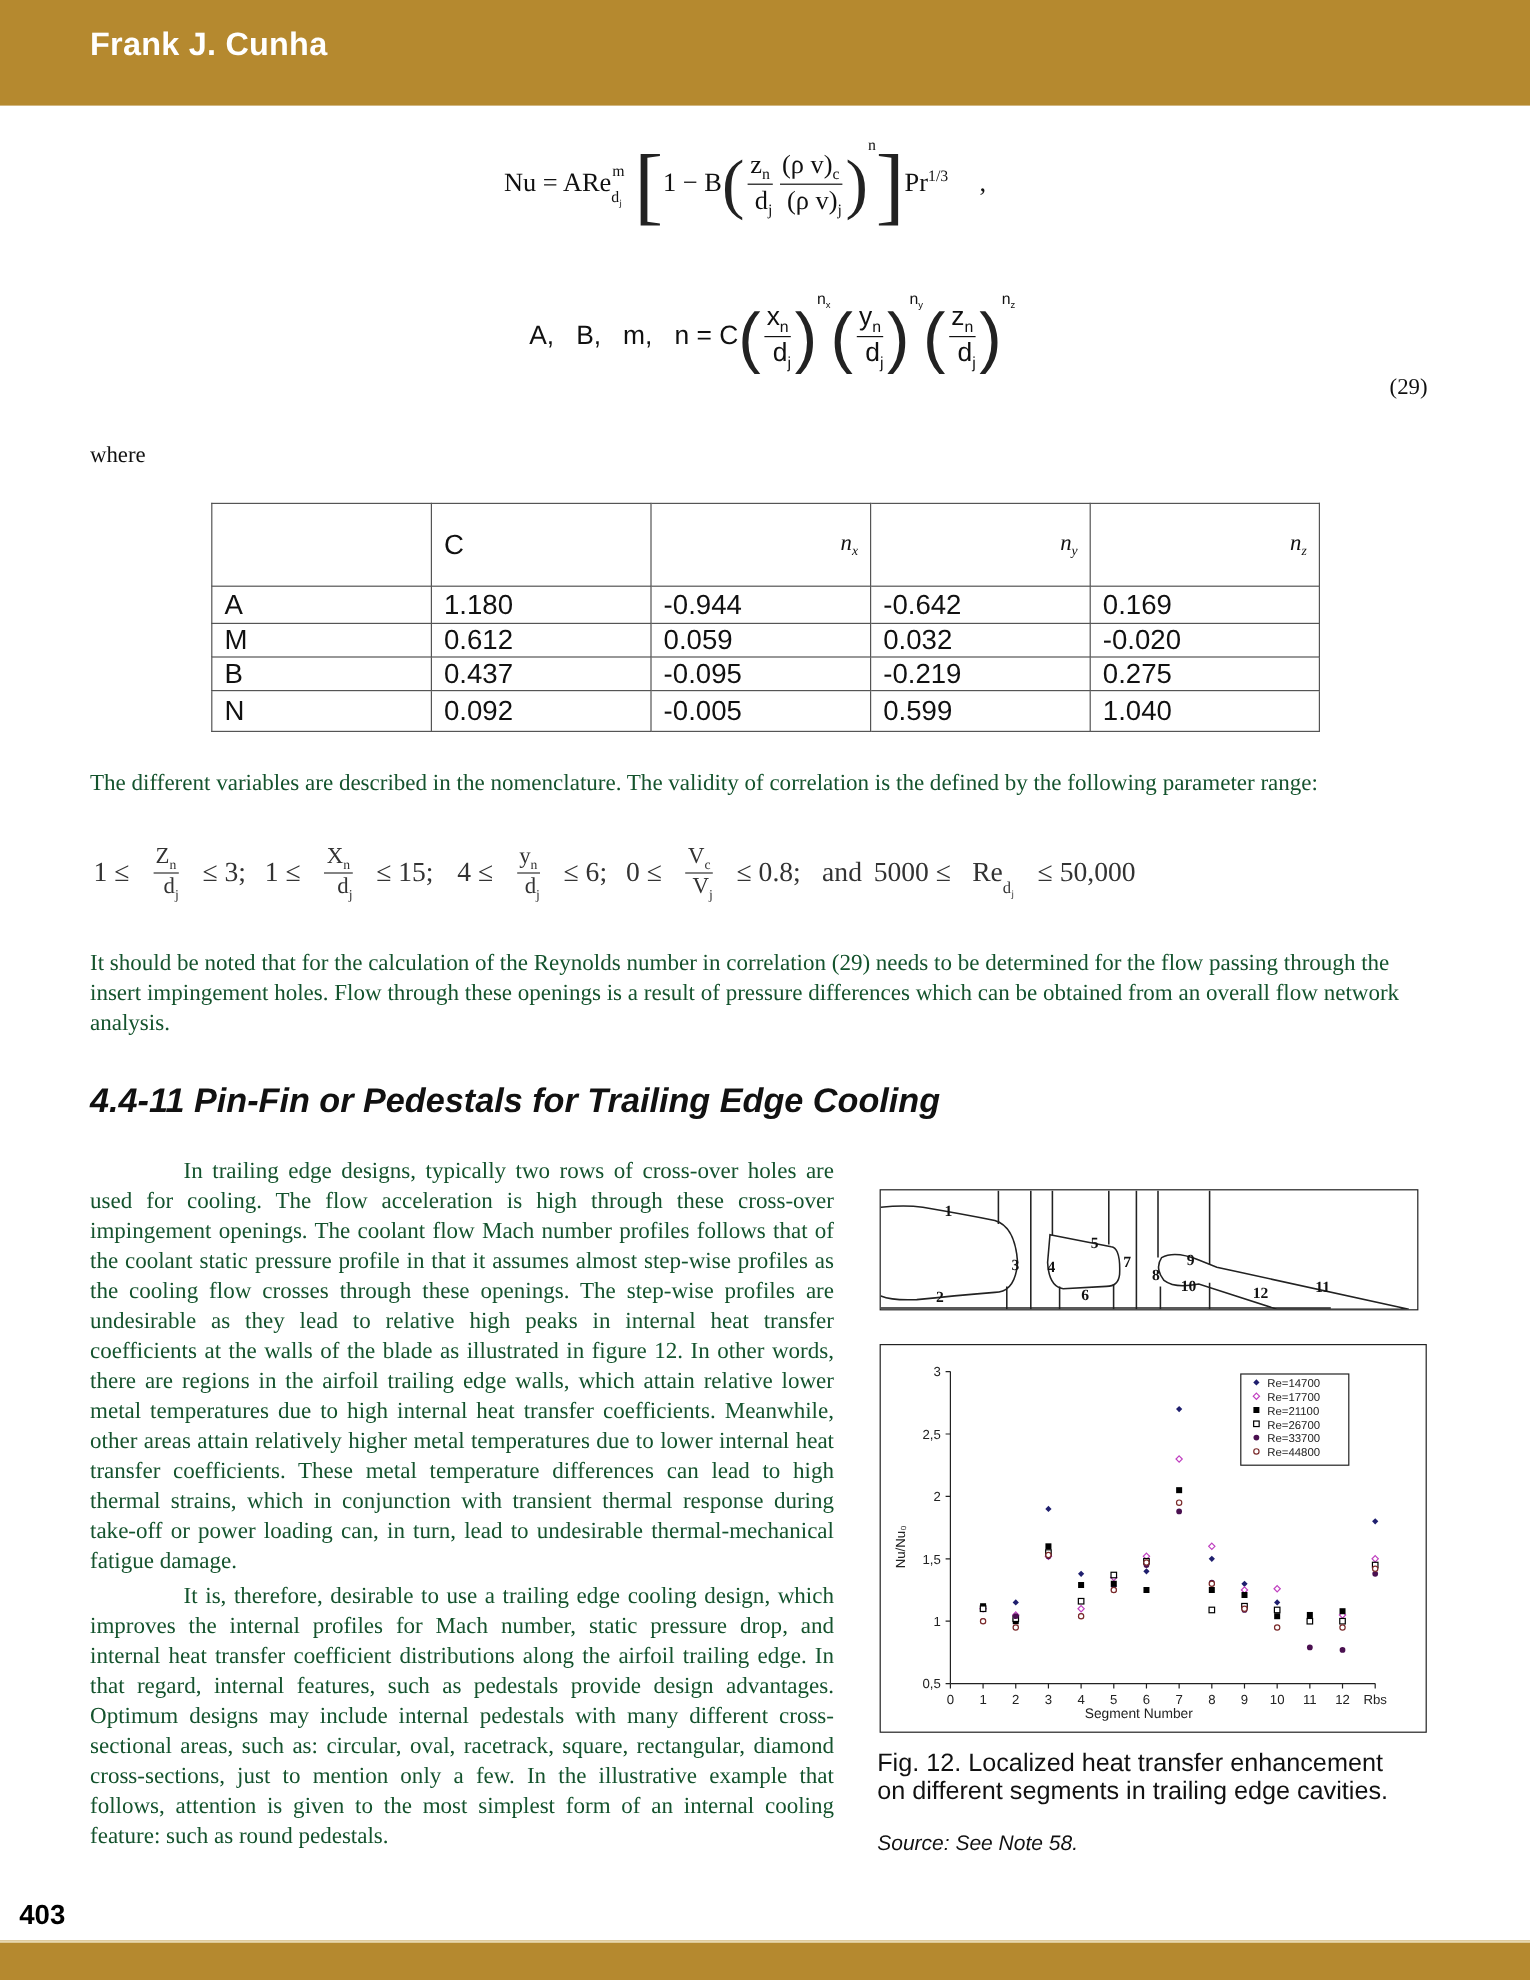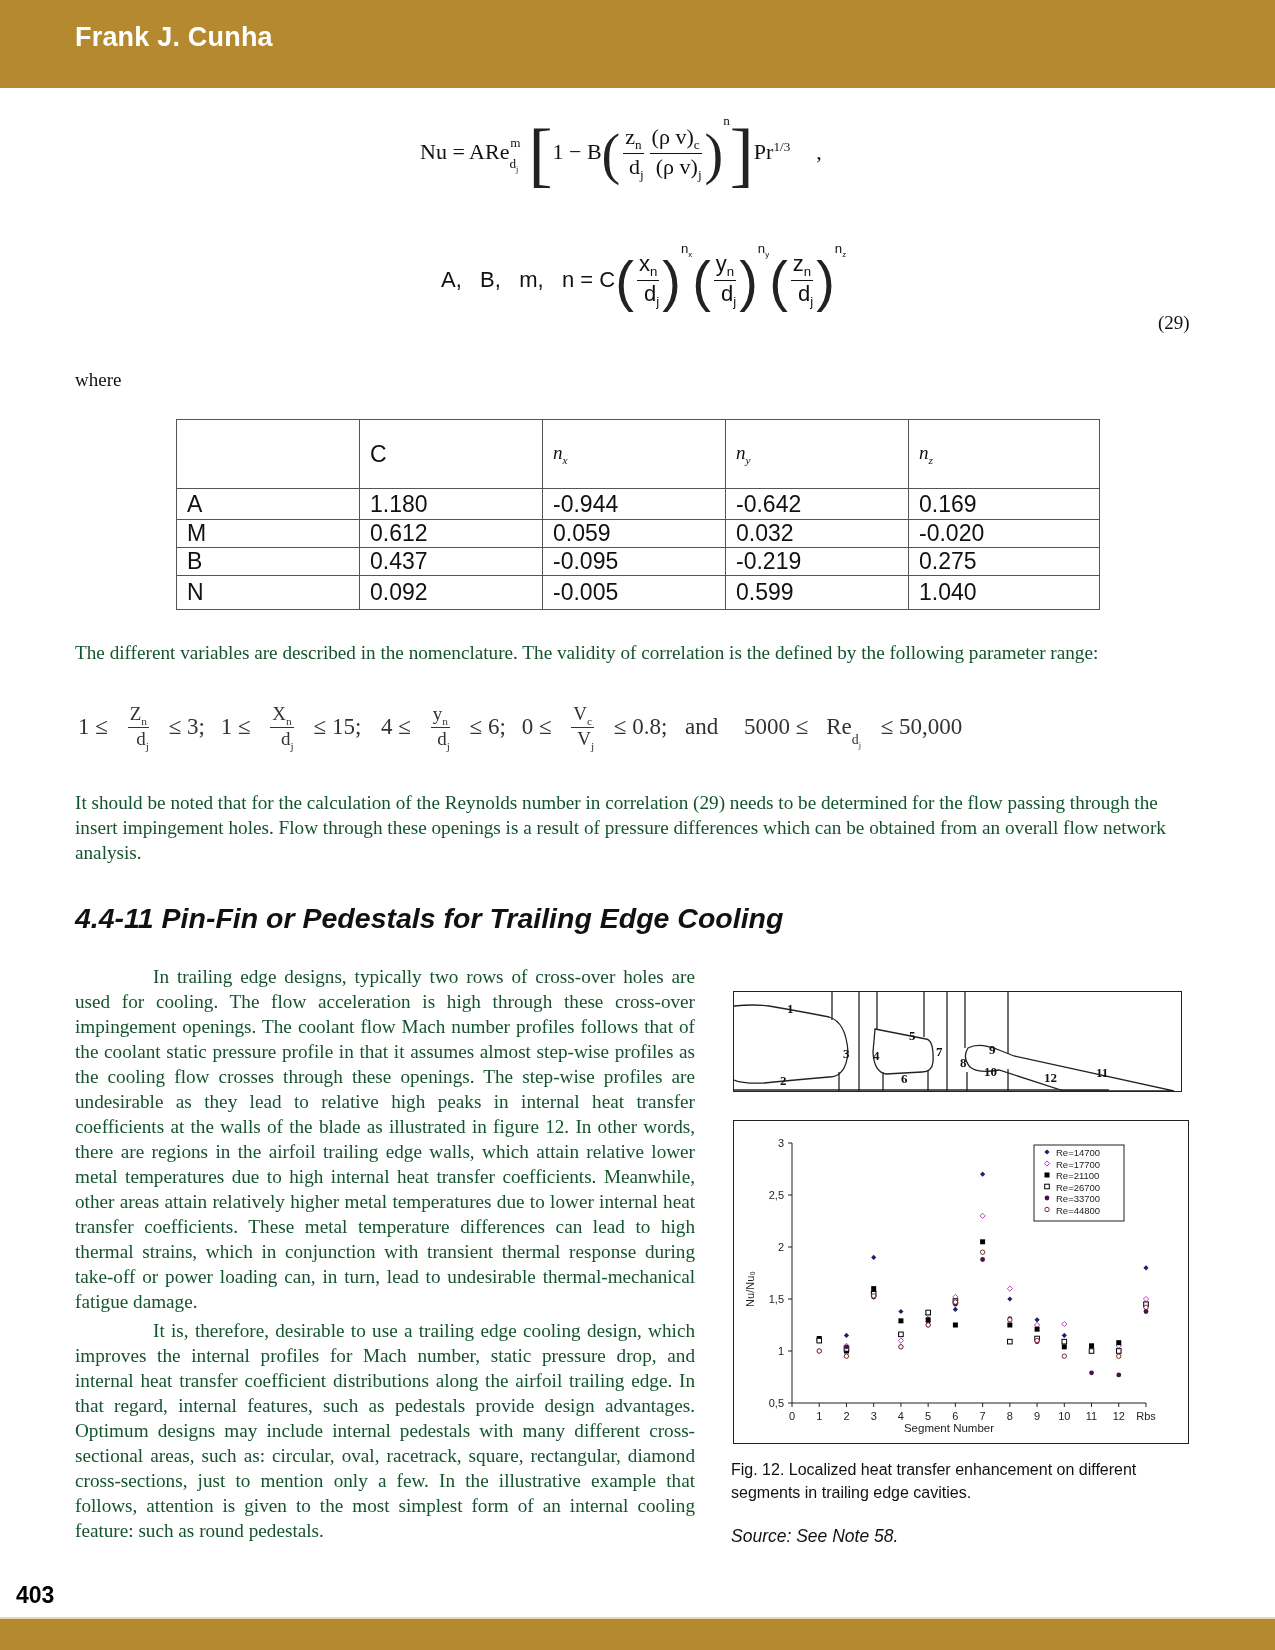--- a/index.html
+++ b/index.html
@@ -17,37 +17,37 @@
   .paren { font-size:56px; font-weight:200; vertical-align:middle; line-height:1; color:#222; }
   .brack { font-size:72px; vertical-align:middle; line-height:1; font-weight:100; color:#222; }
   sub, sup { font-size:60%; }
 
   .eq-number { position:absolute; left:1158px; top:312px; font-size:19px; }
   .where { position:absolute; left:75px; top:369px; font-size:19px; }
 
   table.coef { position:absolute; left:176px; top:419px; width:924px; border-collapse:collapse; font-family:"Liberation Sans", sans-serif; font-size:23px; }
   table.coef td { border:1px solid #555; padding:0 10px; height:27px; vertical-align:middle; }
   table.coef tr.head td { height:68px; }
-  table.coef tr.head td.it { font-family:"Liberation Serif", serif; font-style:italic; font-size:19px; vertical-align:middle; }
+  table.coef tr.head td.it { font-family:"Liberation Serif", serif; font-style:italic; font-size:19px; vertical-align:middle;text-align:right; }
   table.coef tr.rowA td { height:30px; }
   table.coef tr.rowN td { height:33px; }
 
   .body-text { position:absolute; font-size:19.2px; line-height:25px; text-align:justify; color:#14532d; }
   .p1 { left:75px; top:640px; width:1130px; text-align:left; }
   .range { position:absolute; left:78px; top:694px; font-size:23px; font-family:"Liberation Serif", serif; white-space:nowrap; color:#333; }
   .range .frac .num { border-bottom:1.5px solid #333; }
   .p2 { left:75px; top:790px; width:1130px; text-align:left; }
   .section-heading { position:absolute; left:75px; top:902px; font-family:"Liberation Sans", sans-serif; font-weight:bold; font-size:28.5px; color:#111;font-style:italic; }
   .p3 { left:75px; top:964px; width:620px; }
   .p4 { left:75px; top:1318px; width:620px; }
   .indent { display:inline-block; width:78px; }
 
   .fig-schematic { position:absolute; left:733px; top:991px; width:447px; height:99px; border:1.5px solid #222; }
   .fig-chart { position:absolute; left:733px; top:1120px; width:454px; height:322px; border:1.5px solid #222; }
-  .caption { position:absolute; left:731px; top:1458px; width:450px; font-family:"Liberation Sans", sans-serif; font-size:16px; line-height:23px; color:#111; }
+  .caption { position:absolute; left:731px; top:1458px; width:450px; font-family:"Liberation Sans", sans-serif; font-size:21px; line-height:23px; color:#111; }
   .source { position:absolute; left:731px; top:1526px; font-family:"Liberation Sans", sans-serif; font-style:italic; font-size:17.5px; color:#111; }
 </style>
 </head>
 <body>
 
 <div class="header-band">
   <div class="header-title">Frank J. Cunha</div>
 </div>
 
 <div class="eq" style="left:420px; top:118px;">
@@ -109,21 +109,21 @@
   <span style="margin-right:10px;">≤ 3;</span>
   <span>1 ≤</span>
   <span class="frac" style="margin:0 14px;"><span class="num" style="font-size:19px;"><span>X</span><sub>n</sub></span><span class="den" style="font-size:19px;"><span>d</span><sub>j</sub></span></span>
   <span style="margin-right:14px;">≤ 15;</span>
   <span>4 ≤</span>
   <span class="frac" style="margin:0 14px;"><span class="num" style="font-size:19px;"><span>y</span><sub>n</sub></span><span class="den" style="font-size:19px;"><span>d</span><sub>j</sub></span></span>
   <span style="margin-right:10px;">≤ 6;</span>
   <span>0 ≤</span>
   <span class="frac" style="margin:10px 14px;"><span class="num" style="font-size:19px;"><span>V</span><sub>c</sub></span><span class="den" style="font-size:19px;"><span>V</span><sub>j</sub></span></span>
   <span style="margin-right:12px;">≤ 0.8;</span>
-  <span style="margin-right:20px;">and</span>
+  <span style="margin-right:4px;">and</span>
   <span style="margin-right:12px;">5000 ≤</span>
   <span>Re</span><sub style="position:relative;top:4px;"><span>d</span><sub>j</sub></sub>
   <span style="margin-left:14px;">≤ 50,000</span>
 </div>
 
 <div class="body-text p2">It should be noted that for the calculation of the Reynolds number in correlation (29) needs to be determined for the flow passing through the insert impingement holes. Flow through these openings is a result of pressure differences which can be obtained from an overall flow network analysis.</div>
 
 <div class="section-heading">4.4-11  Pin-Fin or Pedestals for Trailing Edge Cooling</div>
 
 <div class="body-text p3"><span class="indent"></span><span>In trailing edge designs, typically two rows of cross-over holes are used for cooling. The flow acceleration is high through these cross-over impingement openings. The coolant flow Mach number profiles follows that of the coolant static pressure profile in that it assumes almost step-wise profiles as the cooling flow crosses through  these openings. The step-wise profiles are undesirable as they lead to relative high peaks in internal heat transfer coefficients at the walls of the blade as illustrated in figure 12. In other words, there are regions in the airfoil trailing edge walls, which attain relative lower metal temperatures due to high internal heat transfer coefficients. Meanwhile, other areas attain relatively higher metal temperatures due to lower internal heat transfer coefficients. These metal temperature differences can lead to high thermal strains, which in conjunction with transient thermal response during take-off or power loading can, in turn, lead to undesirable thermal-mechanical fatigue damage.</span></div>

